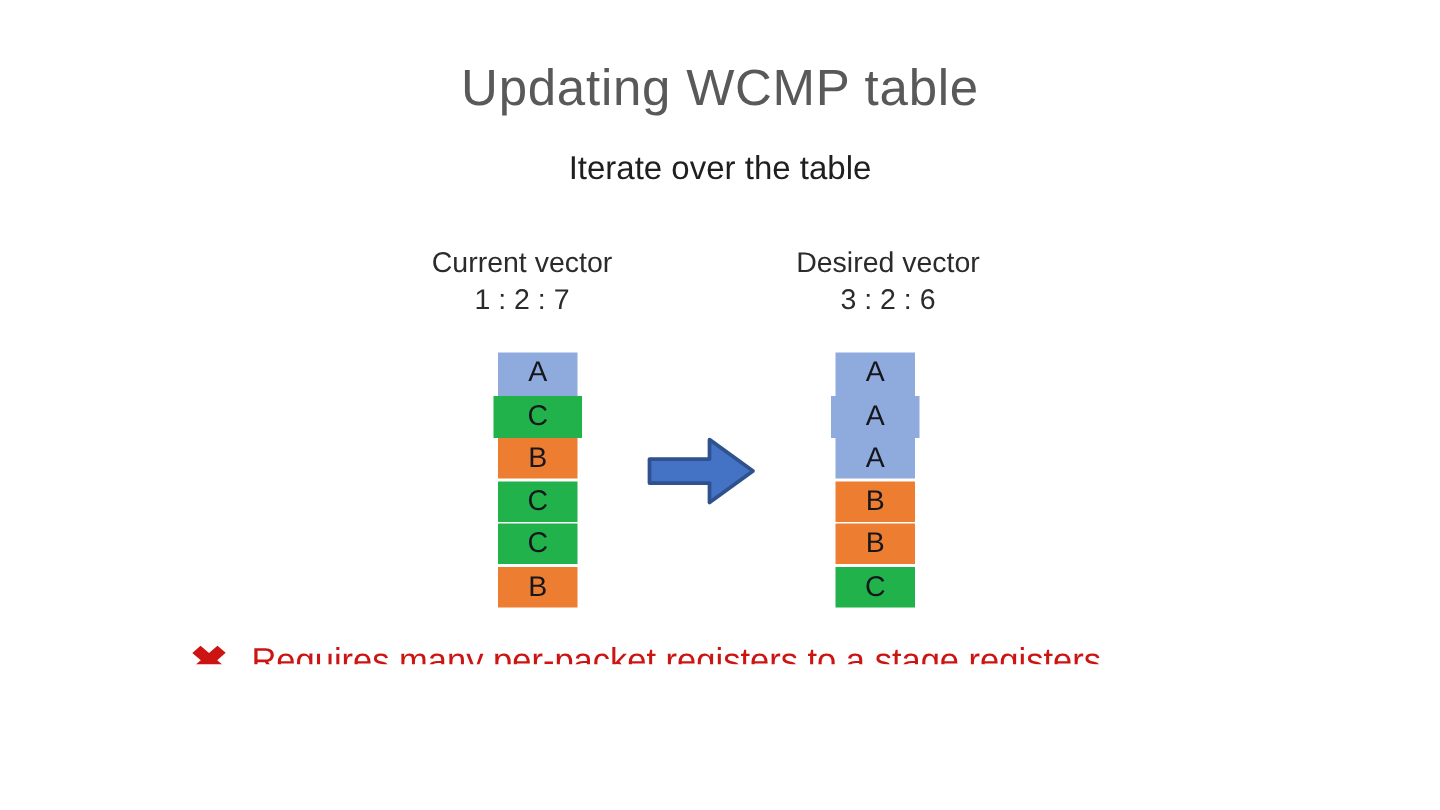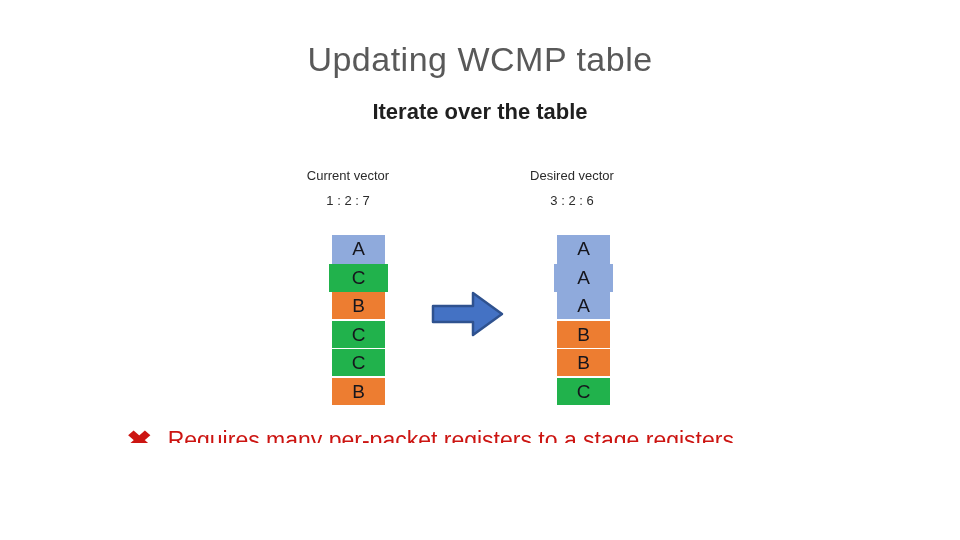--- a/index.html
+++ b/index.html
@@ -23,34 +23,34 @@
     letter-spacing: 0.5px;
     color: #595959;
   }
   .subtitle {
     position: absolute;
     top: 99px;
     left: 0;
     width: 100%;
     text-align: center;
     font-size: 22px;
-    font-weight: bold;
+    font-weight: normal;
     color: #1f1f1f;
   }
   .vec-header {
     position: absolute;
     top: 163px;
     width: 220px;
     text-align: center;
-    font-size: 13px;
+    font-size: 19px;
     line-height: 25px;
     color: #2b2b2b;
   }
   .vec-header.current { left: 238px; }
-  .vec-header.desired { left: 462px; }
+  .vec-header.desired { left: 482px; }
   .stack {
     position: absolute;
     top: 235px;
     width: 53px;
   }
   .stack.current { left: 332px; }
   .stack.desired { left: 557px; }
   .cell {
     width: 53px;
     height: 27px;

